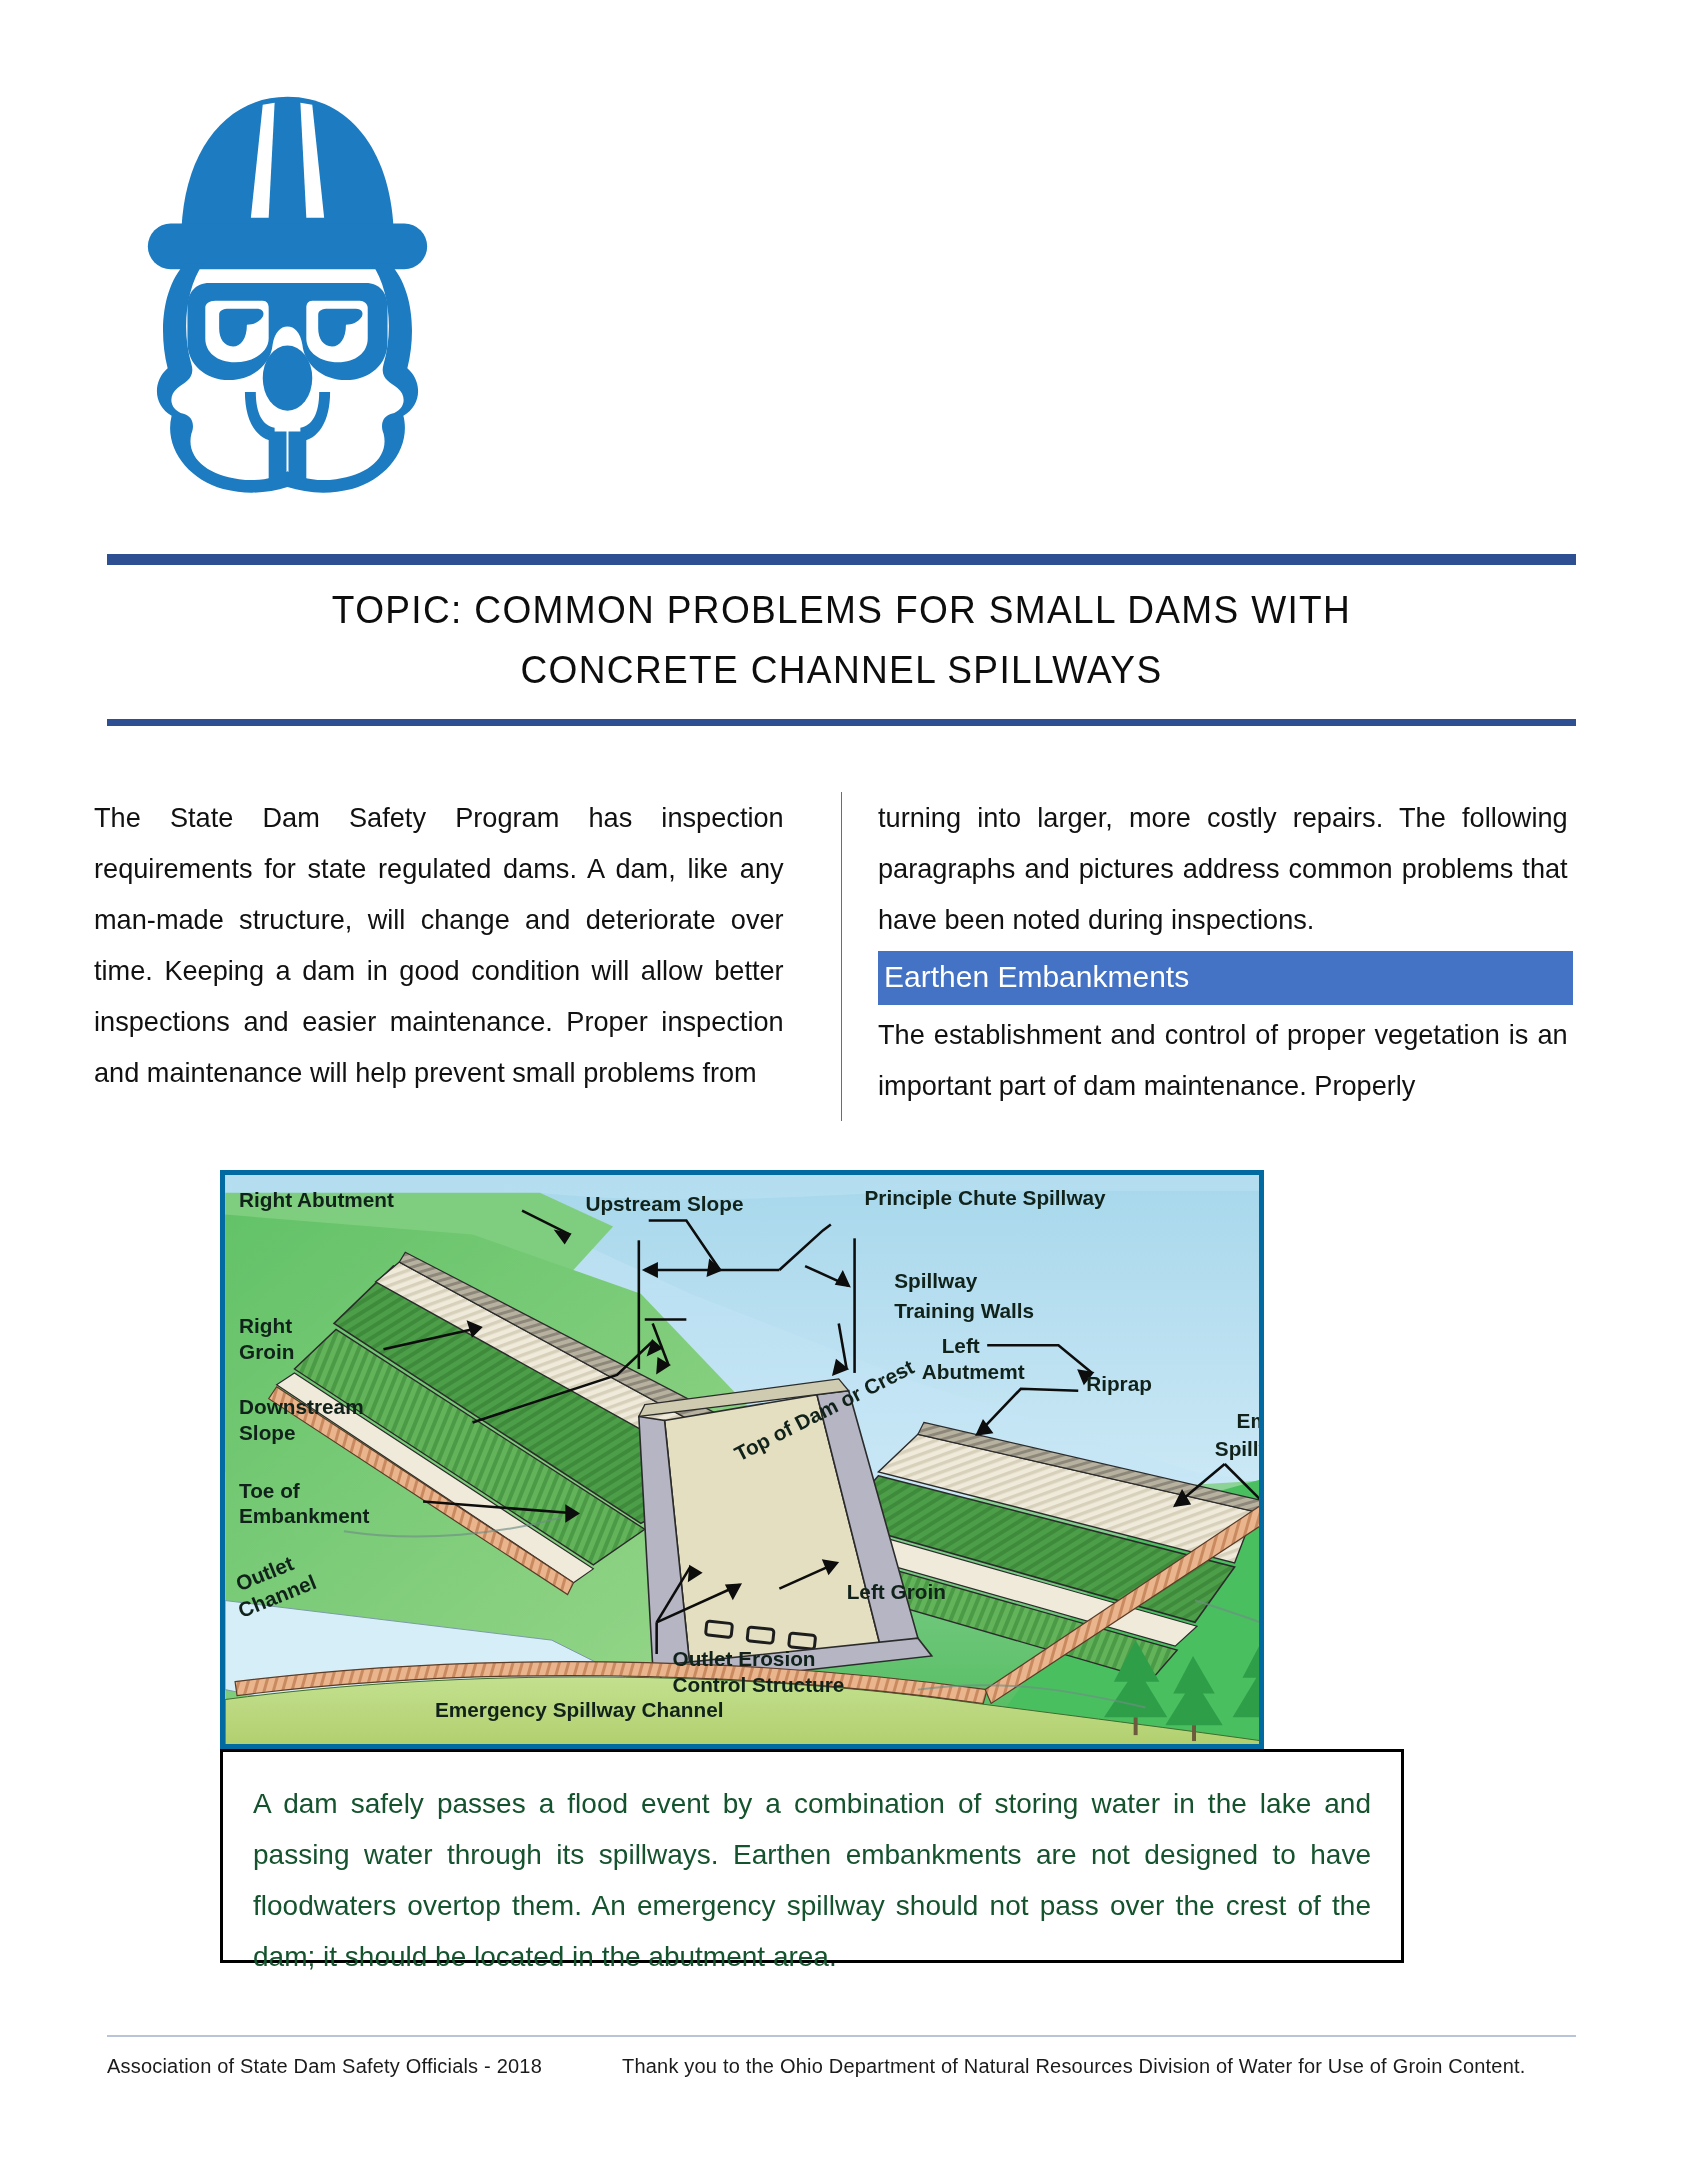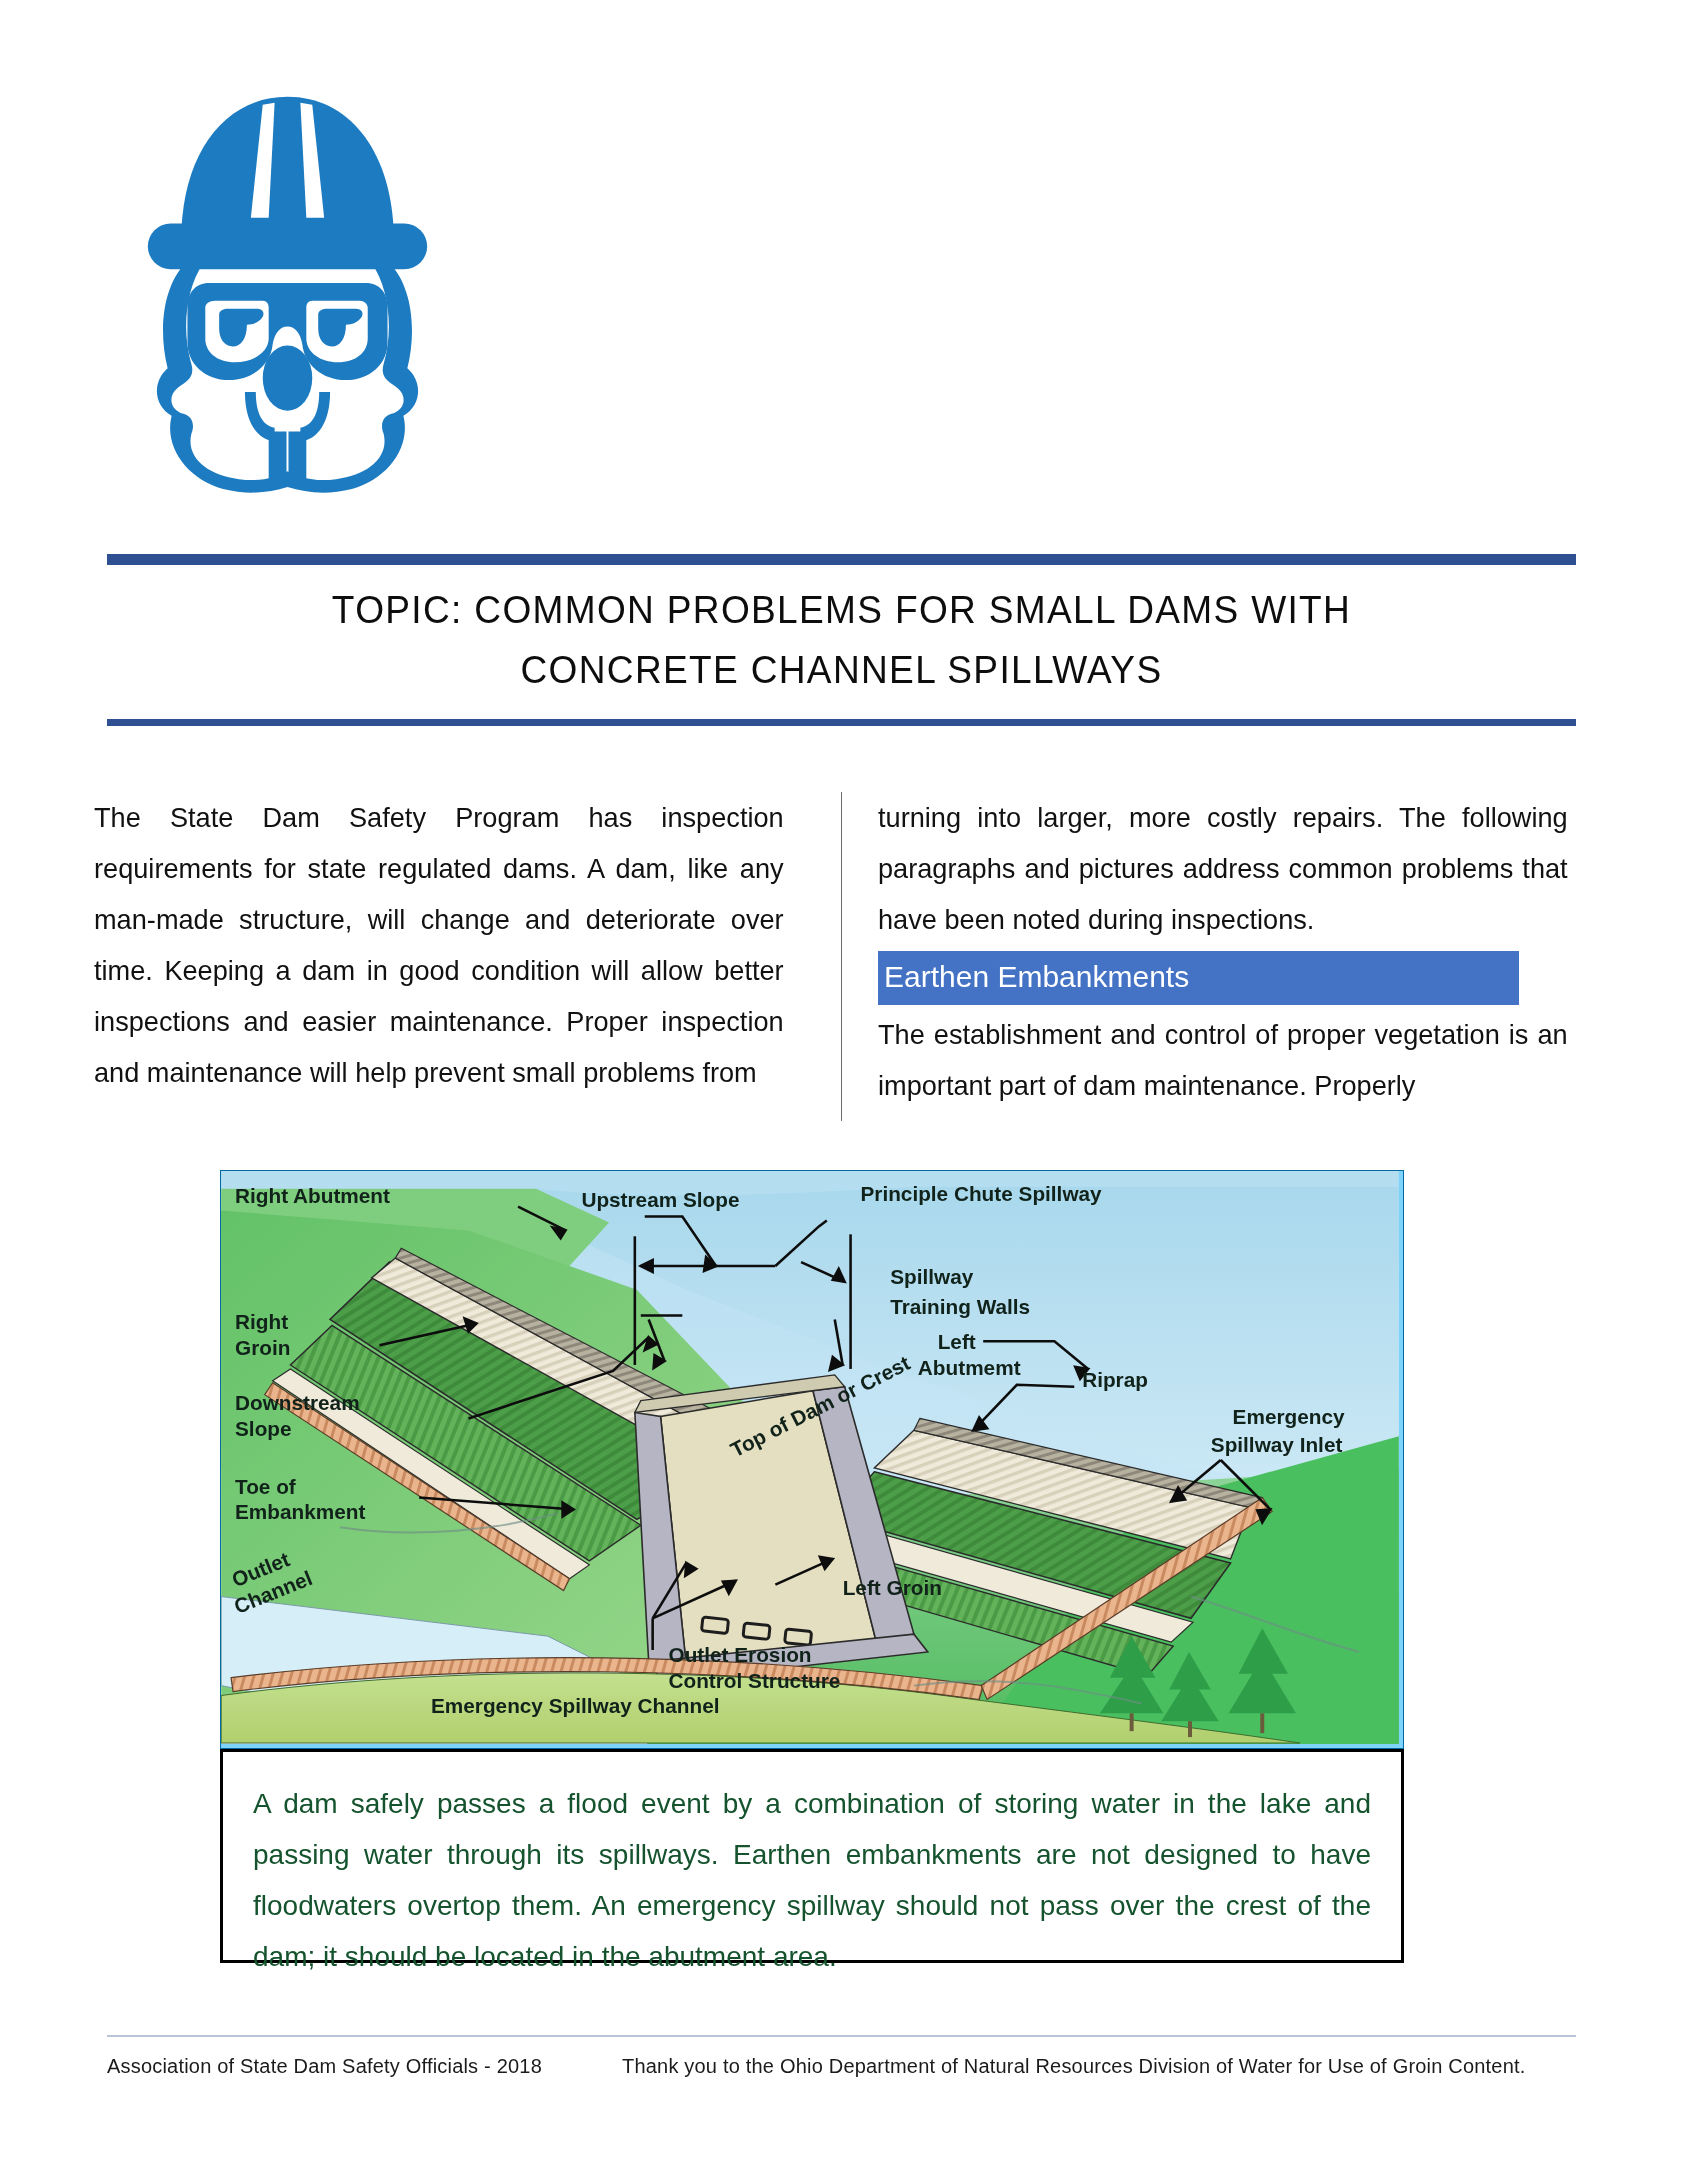--- a/index.html
+++ b/index.html
@@ -148,37 +148,37 @@
     transform: scaleX(0.97);
     transform-origin: left top;
   }
   .highlight-bar {
     background: #4472C4;
     color: #ffffff;
     font-size: 30px;
     line-height: 48px;
     padding: 2px 2px 4px 6px;
     margin: 6px 0 4px 0;
-    width: 641px;
+    width: 695px;
     box-sizing: border-box;
     font-family: "Liberation Sans", sans-serif;
   }
 
   
   .figure {
     position: absolute;
     left: 220px;
     top: 1170px;
     width: 1184px;
     height: 796px;
   }
   .figure-image {
-    width: 1184px;
+    width: 1044px;
     height: 579px;
-    border: 1px solid #0369a1;
+    border: 5px solid #0369a1;
     box-sizing: border-box;
     display: block;
     background: #7dd3fc;
     overflow: hidden;
     position: relative;
   }
   .figure-image svg { display: block; }
   .figure-caption {
     width: 1184px;
     box-sizing: border-box;

